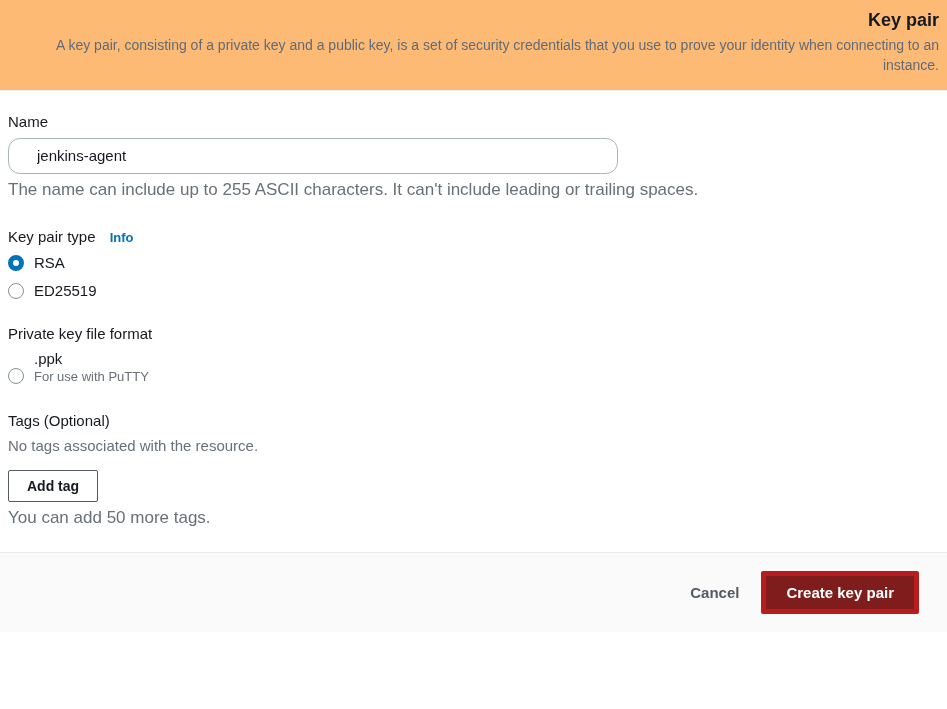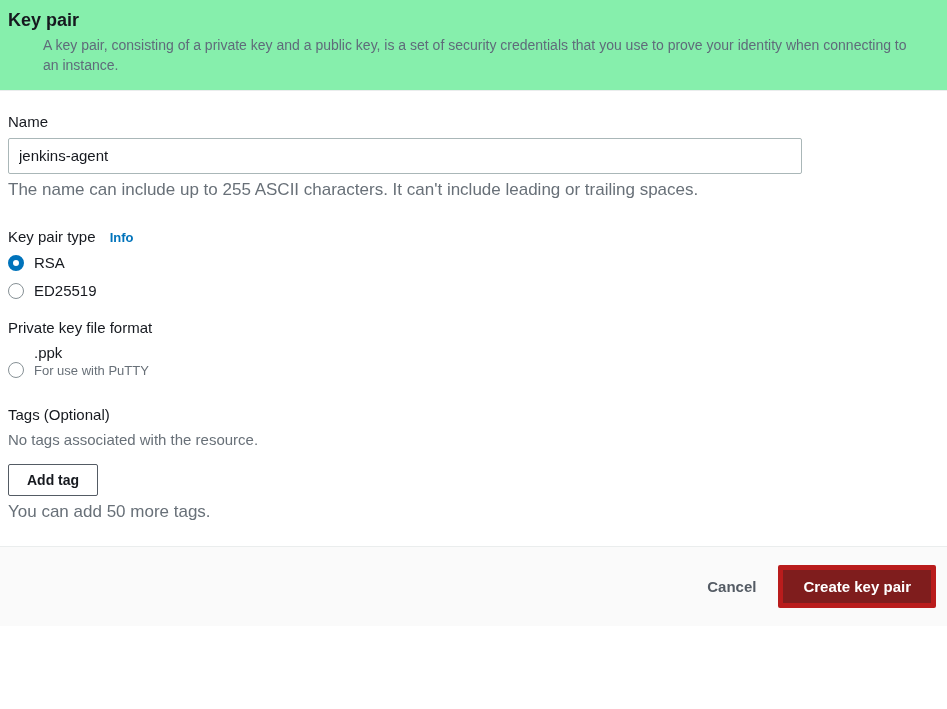--- a/index.html
+++ b/index.html
@@ -4,23 +4,24 @@
 <style>
   * { box-sizing: border-box; margin: 0; padding: 0; }
   body {
     font-family: "Amazon Ember", "Helvetica Neue", Arial, sans-serif;
     font-size: 14px;
     color: #16191f;
     background: #fff;
     width: 947px;
   }
   .header-panel {
-    background: #86efac;
+    background: #fdba74;
     border-bottom: 1px solid #eaeded;
-    padding: 10px 25px 14px 8px;
+    padding: 10px 8px 14px 8px;
+    text-align: right;
   }
   .header-panel h1 {
     font-size: 18px;
     font-weight: 700;
     color: #16191f;
     margin-bottom: 4px;
   }
   .header-desc {
     font-size: 14px;
     color: #5f6b7a;
@@ -39,26 +40,26 @@
     margin-bottom: 8px;
   }
   .info-link {
     font-size: 13px;
     font-weight: 700;
     color: #0073bb;
     margin-left: 10px;
     cursor: pointer;
   }
   .text-input {
-    width: 794px;
+    width: 610px;
     height: 36px;
-    padding: 4px 10px;
+    padding: 4px 28px;
     font-size: 15px;
     border: 1px solid #aab7b8;
-    border-radius: 2px;
+    border-radius: 12px;
     color: #16191f;
   }
   .hint {
     font-size: 17px;
     color: #687078;
     margin-top: 6px;
   }
   .radio-row {
     display: flex;
     align-items: flex-end;
@@ -104,21 +105,21 @@
     font-size: 14px;
     font-weight: 700;
     padding: 7px 18px;
     border-radius: 2px;
     cursor: pointer;
     margin-top: 16px;
   }
   .footer-bar {
     background: #fafafa;
     border-top: 1px solid #eaeded;
-    padding: 18px 11px;
+    padding: 18px 28px;
     display: flex;
     justify-content: flex-end;
     align-items: center;
     gap: 22px;
   }
   .cancel-link {
     font-size: 15px;
     font-weight: 700;
     color: #545b64;
     cursor: pointer;
@@ -126,21 +127,21 @@
   .btn-primary {
     background: #7f1d1d;
     border: 5px solid #b91c1c;
     color: #fff;
     font-size: 15px;
     font-weight: 700;
     padding: 8px 20px;
     border-radius: 2px;
     cursor: pointer;
   }
-  .section.tight { margin-bottom: 20px; }
+  .section.tight { margin-bottom: 26px; }
   .format-group .radio-row { margin-bottom: 18px; }
 </style>
 </head>
 <body>
 
 <div class="header-panel">
   <h1>Key pair</h1>
   <div class="header-desc">A key pair, consisting of a private key and a public key, is a set of security credentials that you use to prove your identity when connecting to an instance.</div>
 </div>
 

